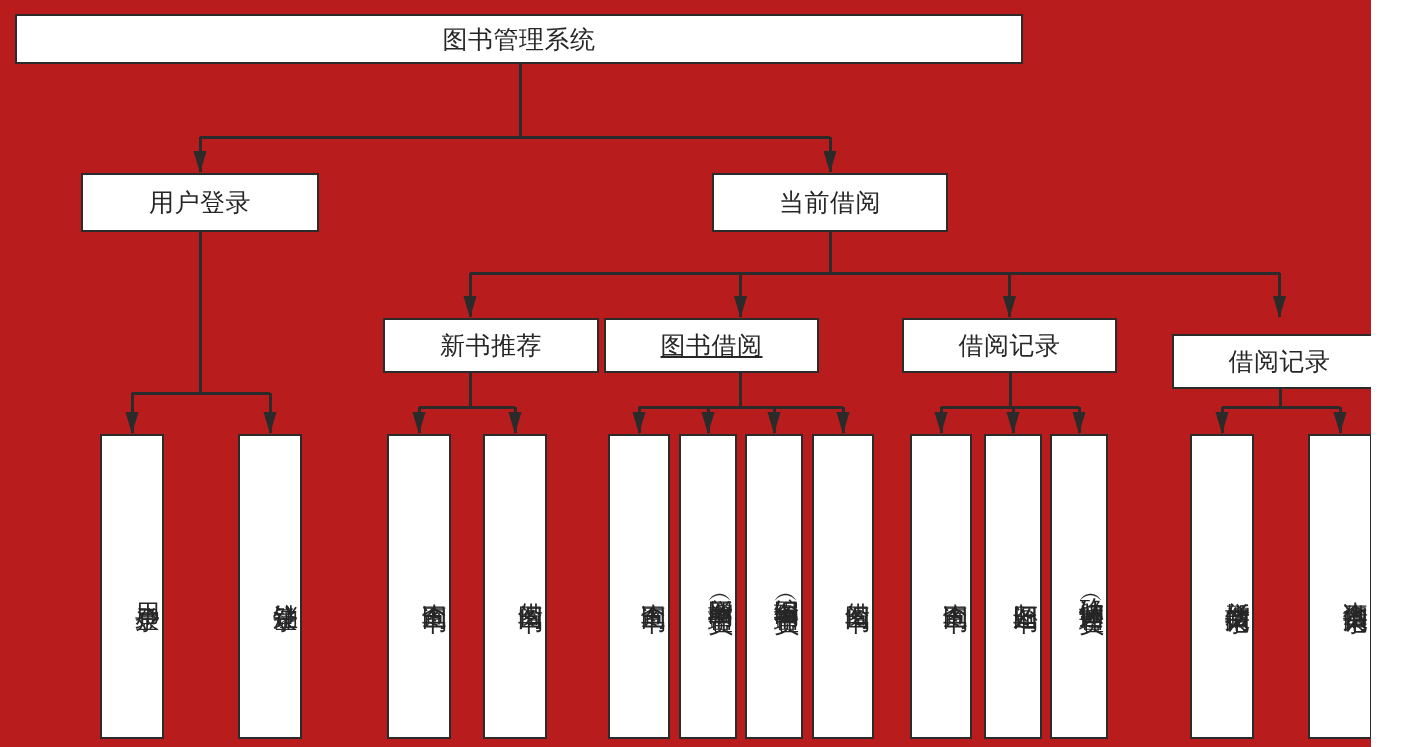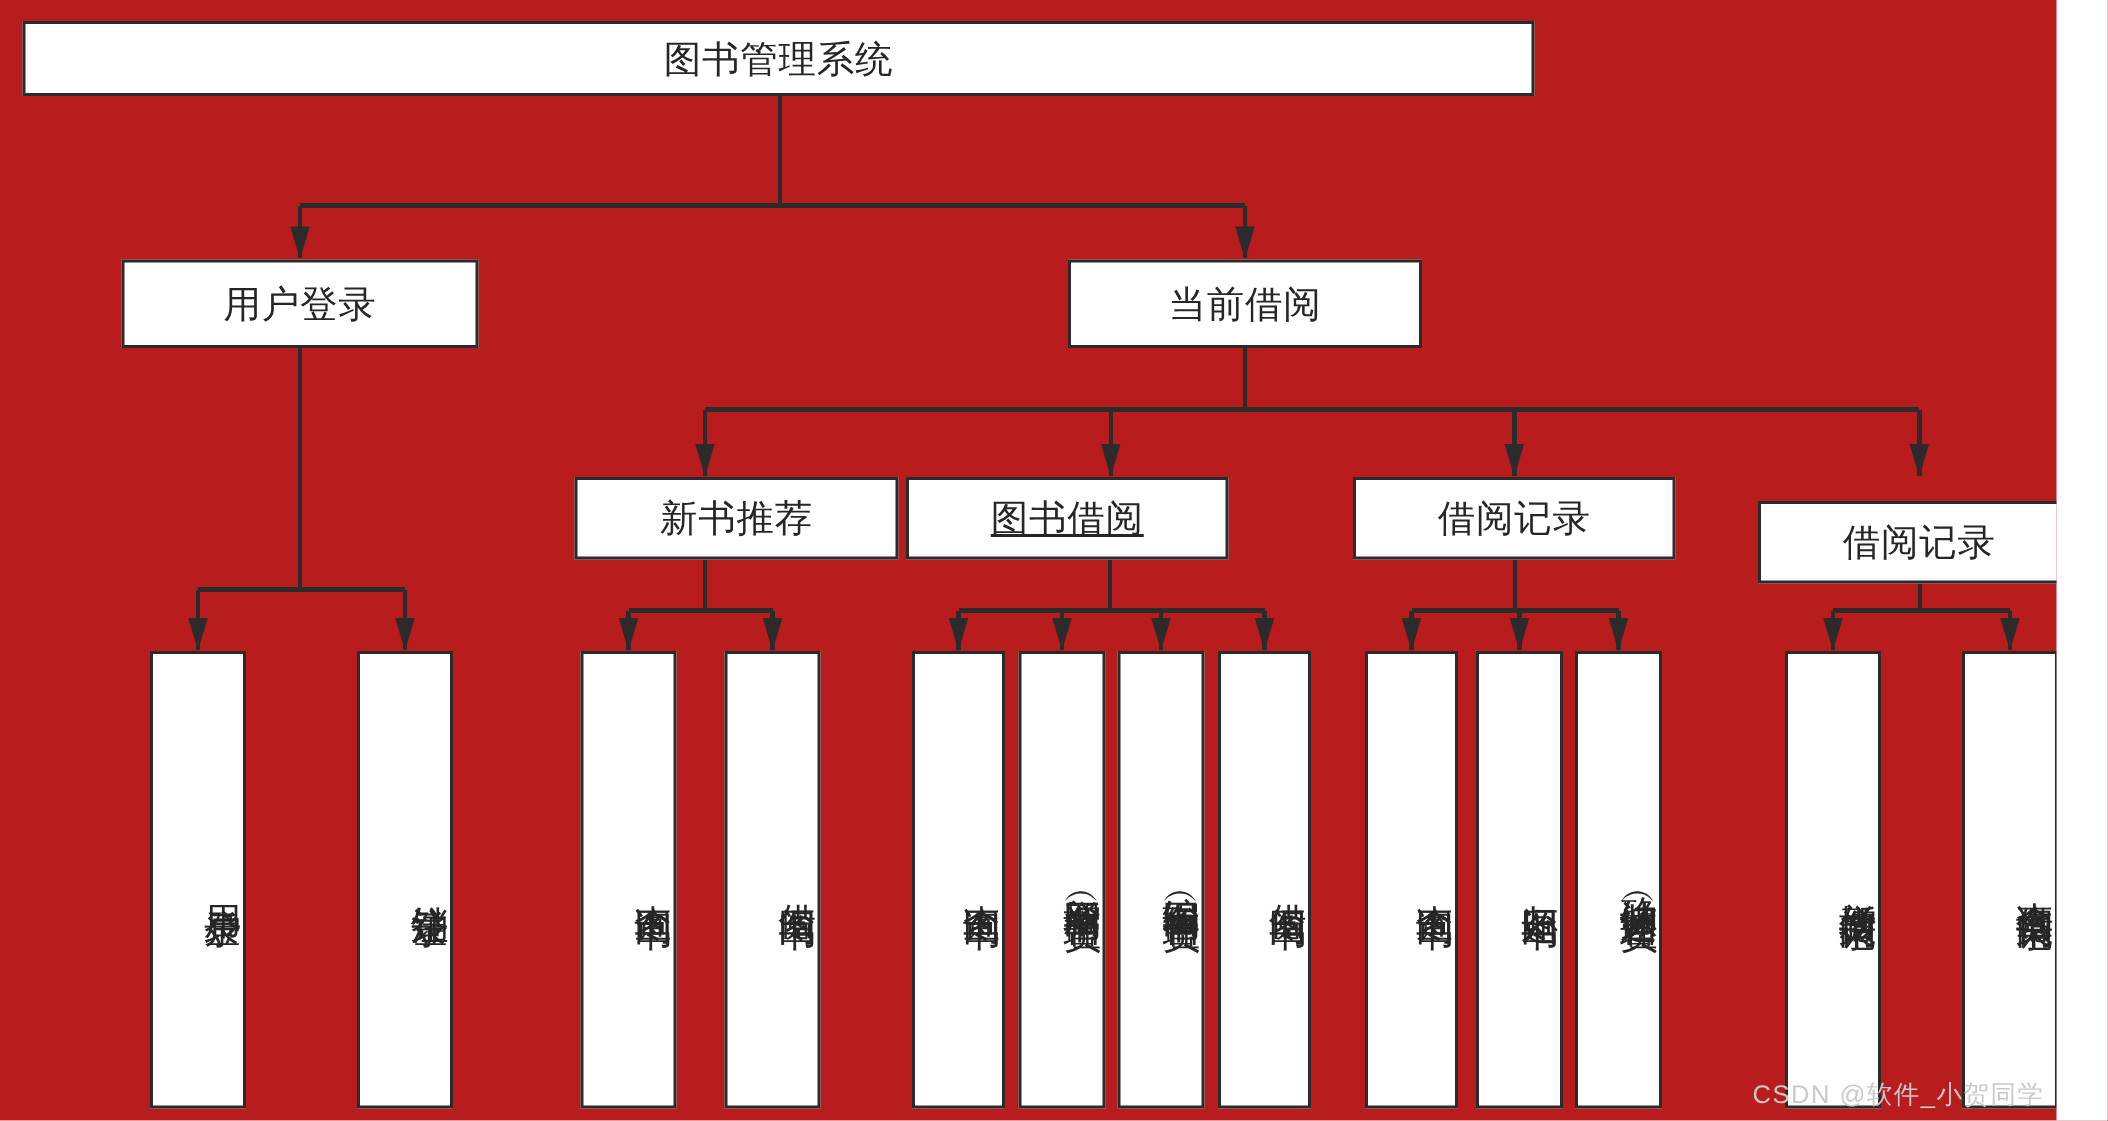--- a/index.html
+++ b/index.html
@@ -181,14 +181,13 @@
       <div class="node vert" style="left: 1050px; top: 434px; width: 58px; height: 305px; border-color: rgb(43, 43, 43); color: rgb(38, 38, 38);">
         <span class="label">确认归还（管理员）</span>
       </div>
       <div class="node vert" style="left: 1190px; top: 434px; width: 64px; height: 305px; border-color: rgb(43, 43, 43); color: rgb(38, 38, 38);">
         <span class="label">新增借阅记录</span>
       </div>
       <div class="node vert" style="left: 1308px; top: 434px; width: 64px; height: 305px; border-color: rgb(43, 43, 43); color: rgb(38, 38, 38);">
         <span class="label">查询借阅记录</span>
       </div>
     </div>
-  <div id="watermark">CSDN @软件_小贺同学</div>
 </div>
 
 </body></html>

